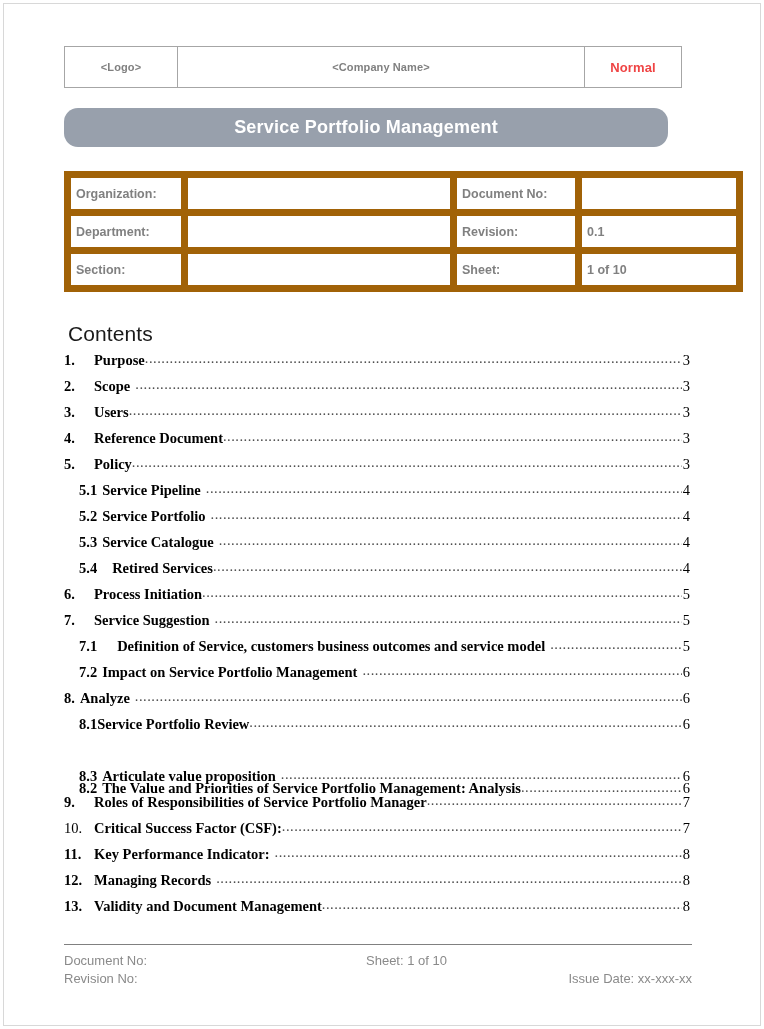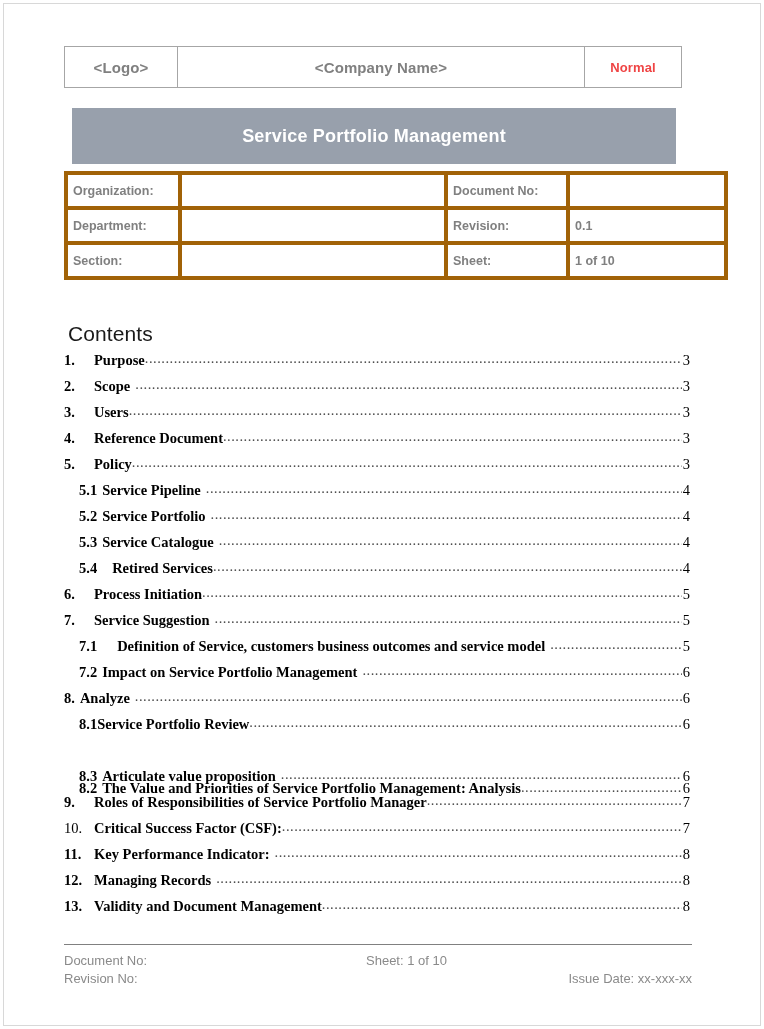--- a/index.html
+++ b/index.html
@@ -43,61 +43,62 @@
     border-collapse: collapse;
     table-layout: fixed;
     font-family: "Liberation Sans", sans-serif;
   }
   .header-table td {
     border: 1px solid #a6a6a6;
     height: 40px;
     padding: 0 6px;
     vertical-align: middle;
     text-align: center;
-    font-size: 15px;
+    font-size: 11px;
     color: #808080;
     font-weight: bold;
     letter-spacing: 0.1px;
   }
   .header-table td.normal-cell {
     font-weight: bold;
     font-size: 13px;
     color: #ef4444;
   }
 
   
   .title-banner {
     position: absolute;
     top: 108px;
-    left: 8px;
+    left: 0;
     width: 604px;
-    height: 56px;
+    height: 39px;
     background: #98a0ac;
     display: flex;
     align-items: center;
     justify-content: center;
     font-family: "Liberation Sans", sans-serif;
     font-size: 18px;
     font-weight: bold;
     color: #ffffff;
     letter-spacing: 0.2px;
+    border-radius: 14px;
   }
 
   
   .meta-table {
     position: absolute;
     top: 171px;
     left: 0;
     width: 604px;
     border-collapse: collapse;
     table-layout: fixed;
     font-family: "Liberation Sans", sans-serif;
   }
   .meta-table td {
-    border: 4px solid #a16207;
+    border: 7px solid #a16207;
     height: 31px;
     padding: 0 5px;
     vertical-align: middle;
     font-size: 12.5px;
     font-weight: bold;
     color: #808080;
   }
 
   
   .contents-heading {

